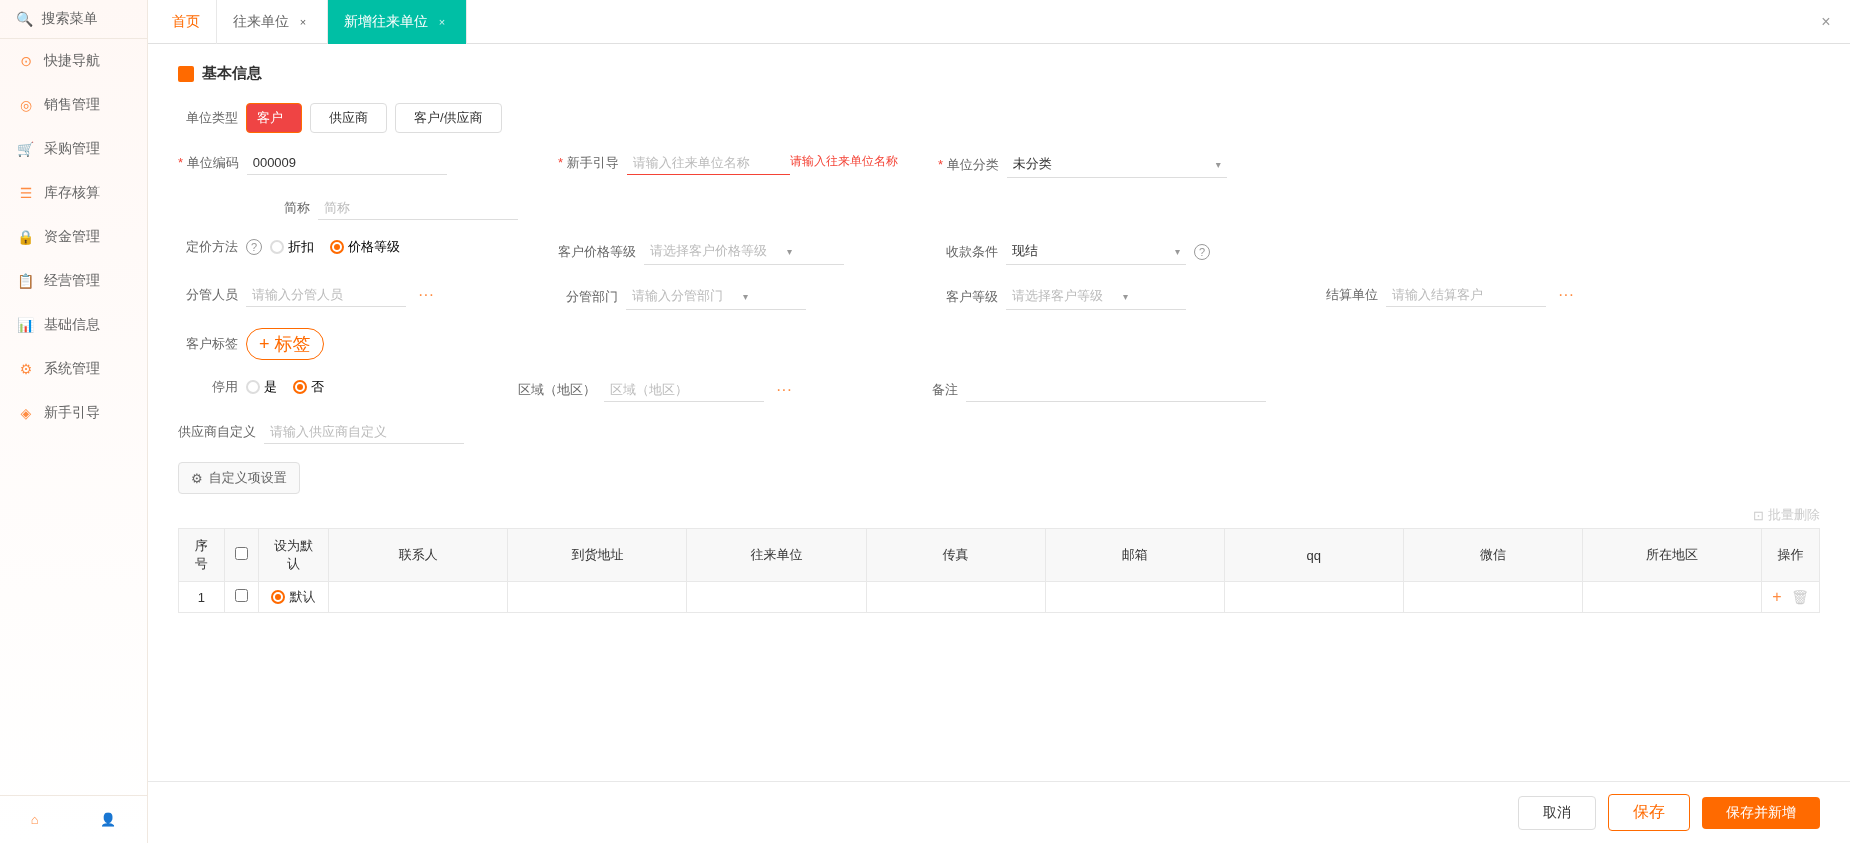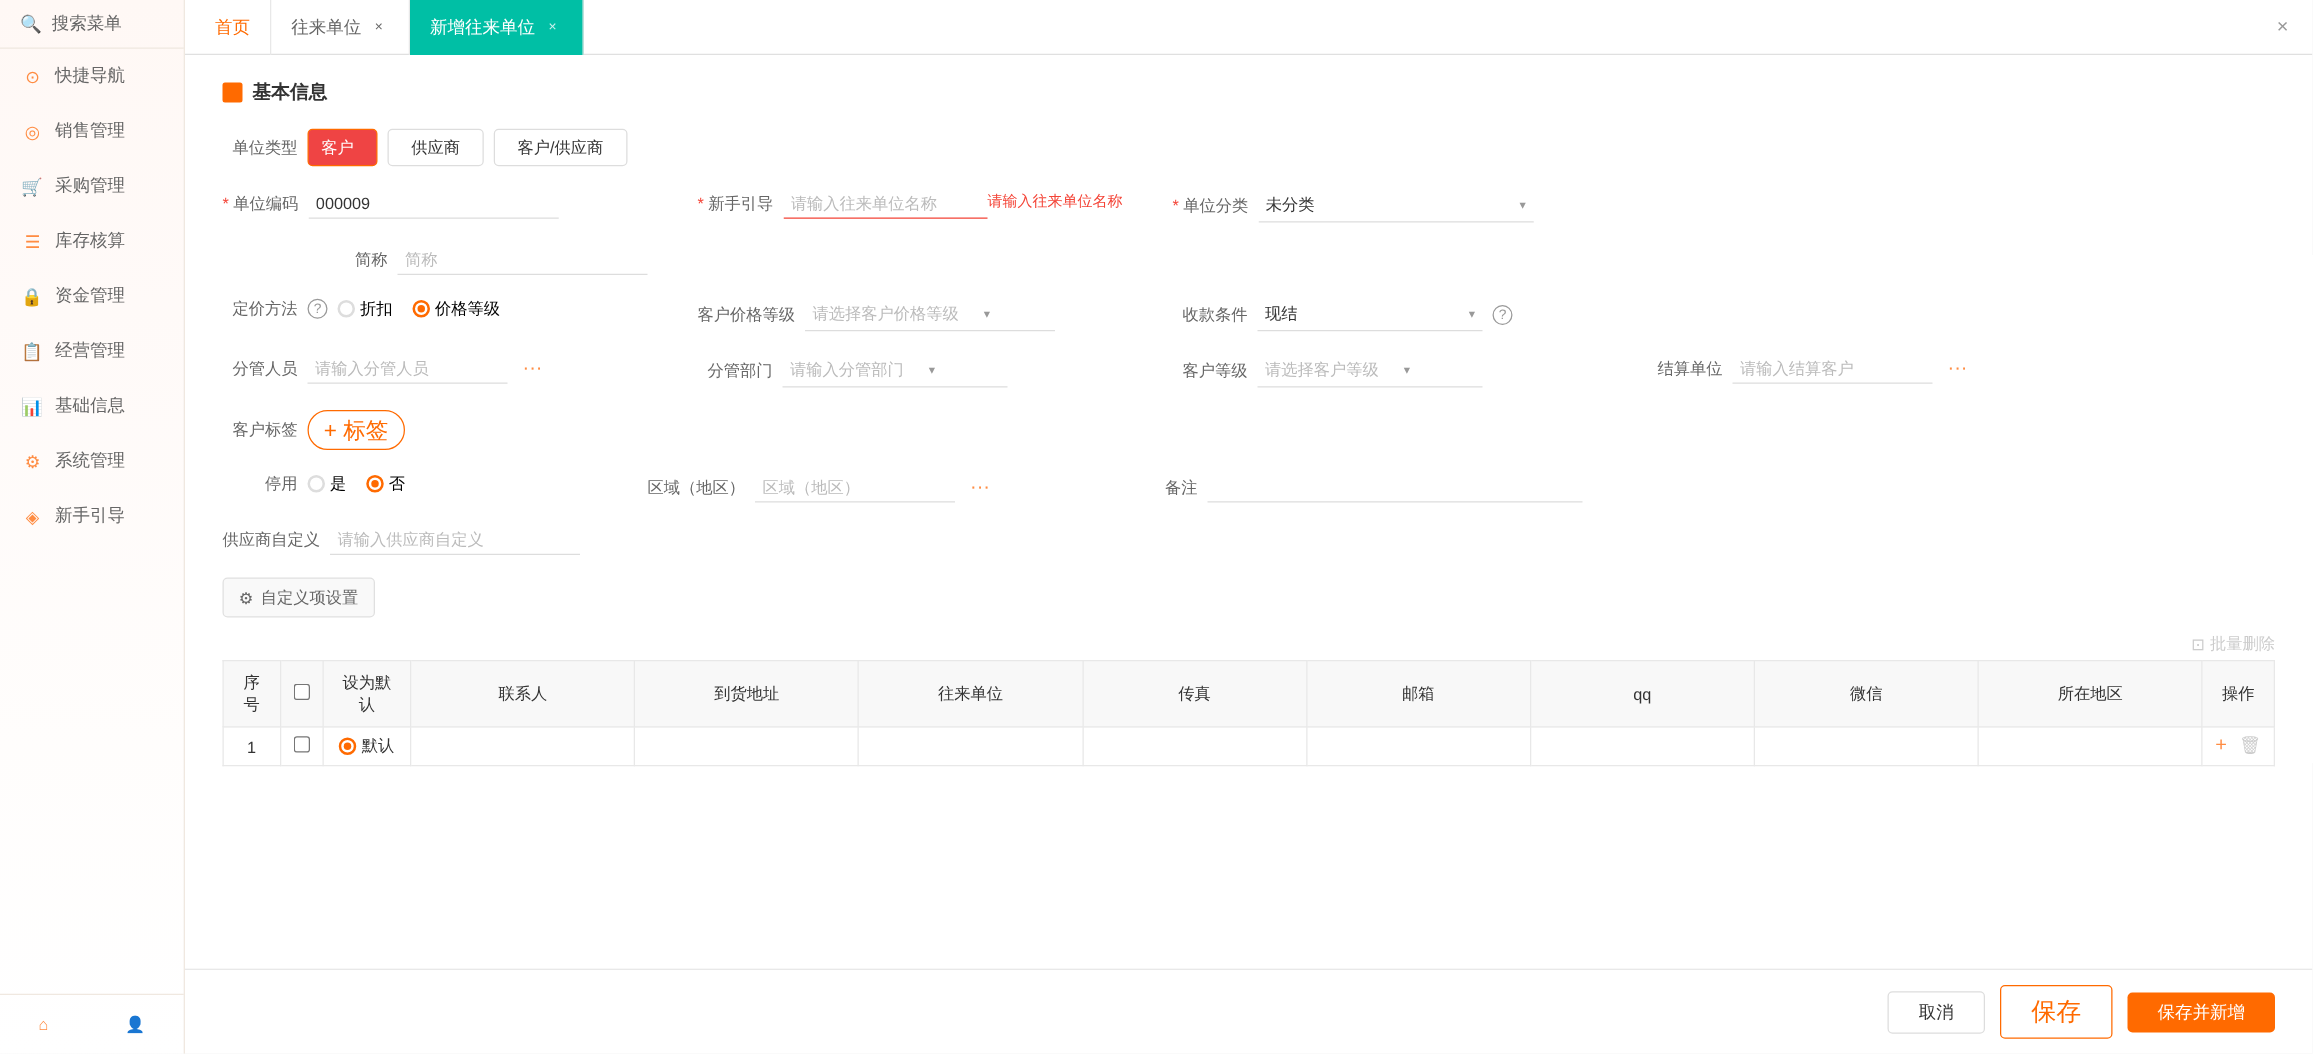--- a/index.html
+++ b/index.html
@@ -329,21 +329,21 @@
       cursor: pointer;
       font-size: 14px;
       color: #333;
     }
     .btn-save {
       padding: 7px 24px;
       border: 1px solid #ff6a00;
       border-radius: 4px;
       background: #fff;
       cursor: pointer;
-      font-size: 20px;
+      font-size: 16px;
       color: #ff6a00;
     }
     .btn-save-new {
       padding: 7px 24px;
       border: none;
       border-radius: 4px;
       background: #ff6a00;
       cursor: pointer;
       font-size: 14px;
       color: #fff;

